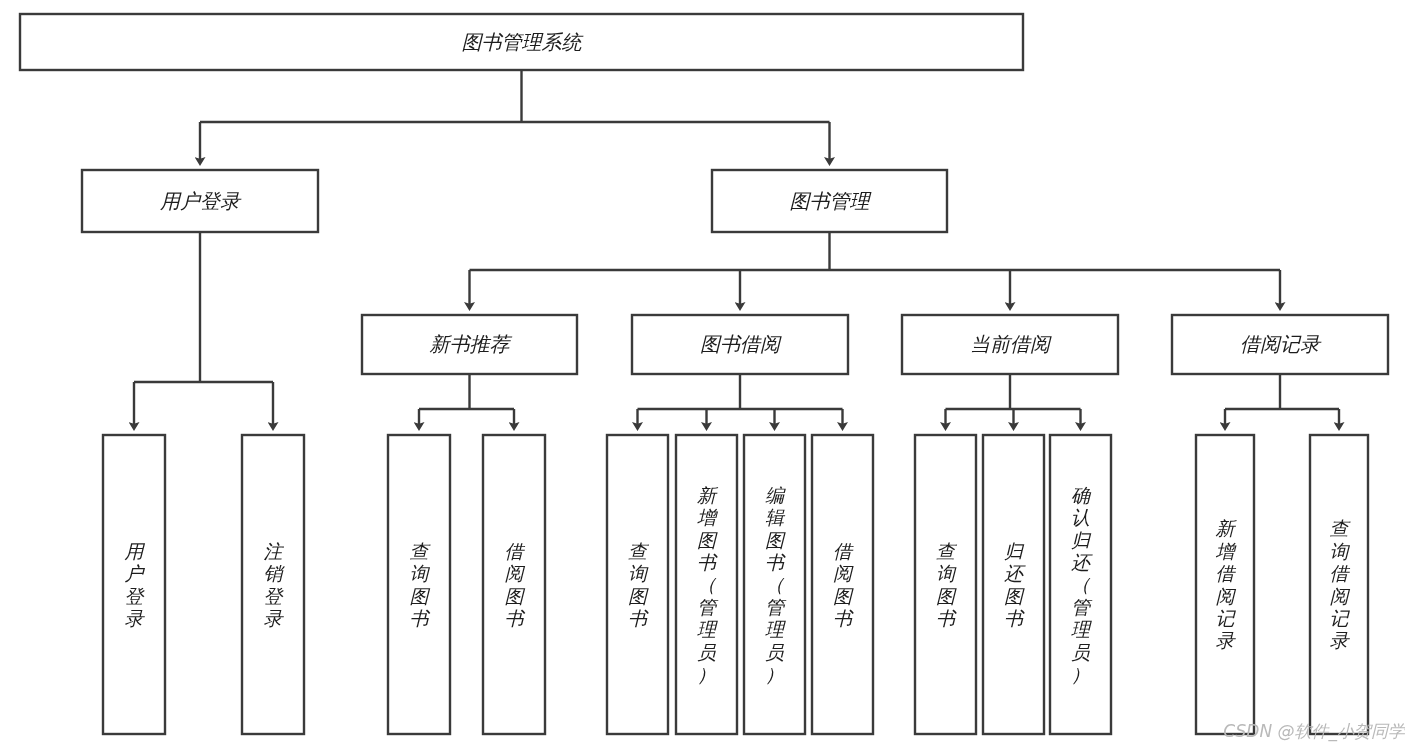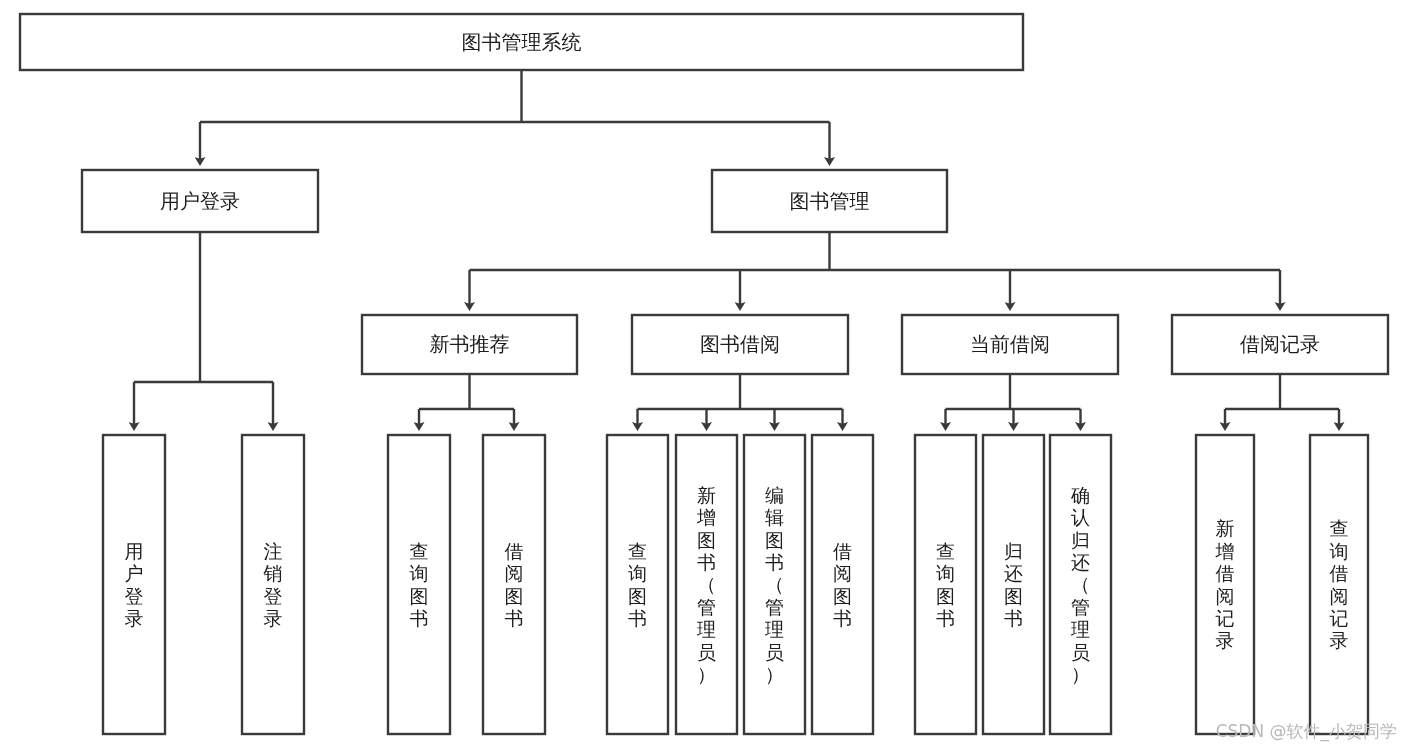--- a/index.html
+++ b/index.html
@@ -11,20 +11,21 @@
     width: 1405px;
     height: 747px;
     font-family: "DejaVu Sans", "Liberation Sans", sans-serif;
     overflow: hidden;
   }
   #diagram-root {
     position: relative;
     width: 1405px;
     height: 747px;
     background: #ffffff;
+    font-style: italic;
   }
   svg.canvas {
     position: absolute;
     left: 0;
     top: 0;
     width: 1405px;
     height: 747px;
   }
   .node-box {
     fill: #ffffff;
@@ -55,21 +56,21 @@
     color: #1d1d1d;
     letter-spacing: 0;
     text-align: center;
     pointer-events: none;
   }
   .vlabel-wrap span {
     display: block;
   }
   .watermark {
     position: absolute;
-    right: 8px;
+    right: 0;
     bottom: 4px;
     font-size: 17px;
     color: #b9b9b9;
     font-family: "DejaVu Sans", "Liberation Sans", sans-serif;
     white-space: nowrap;
   }
 </style>
 </head>
 <body>
 

